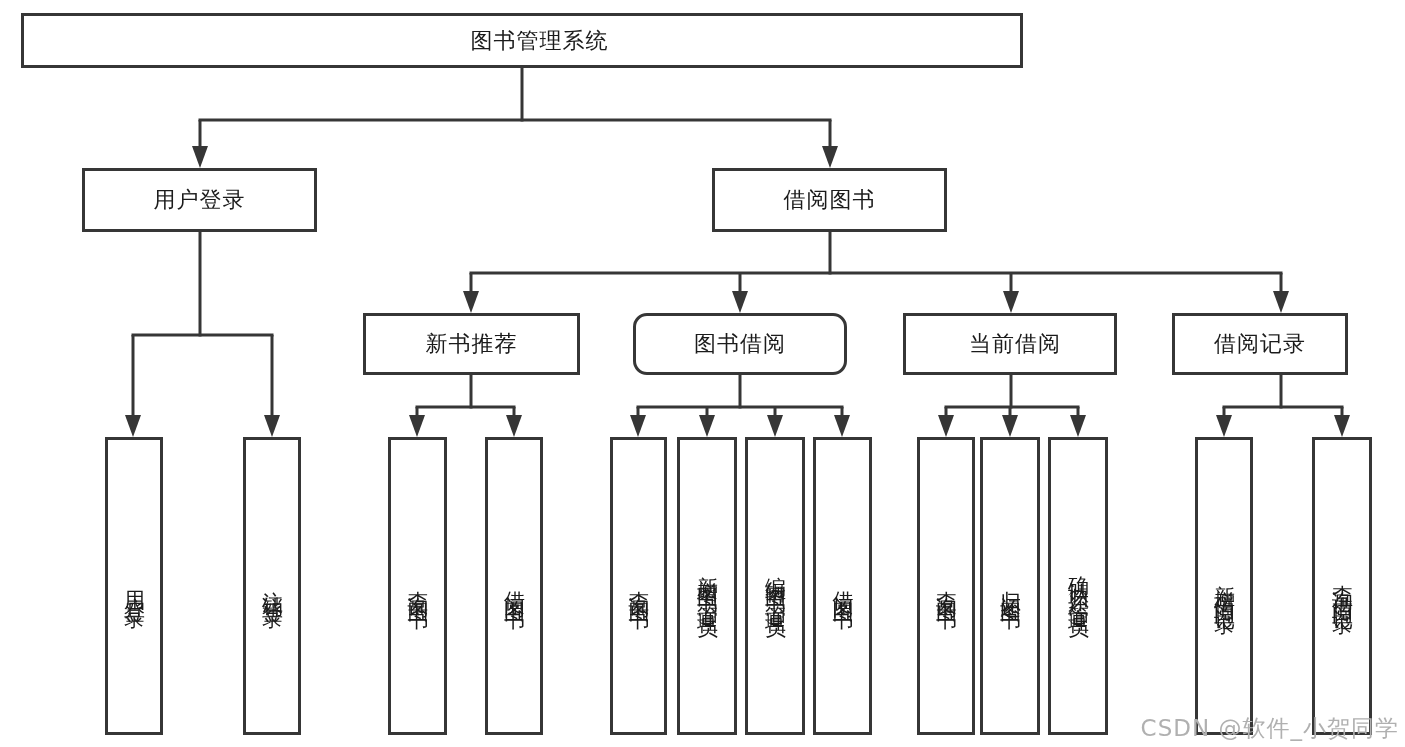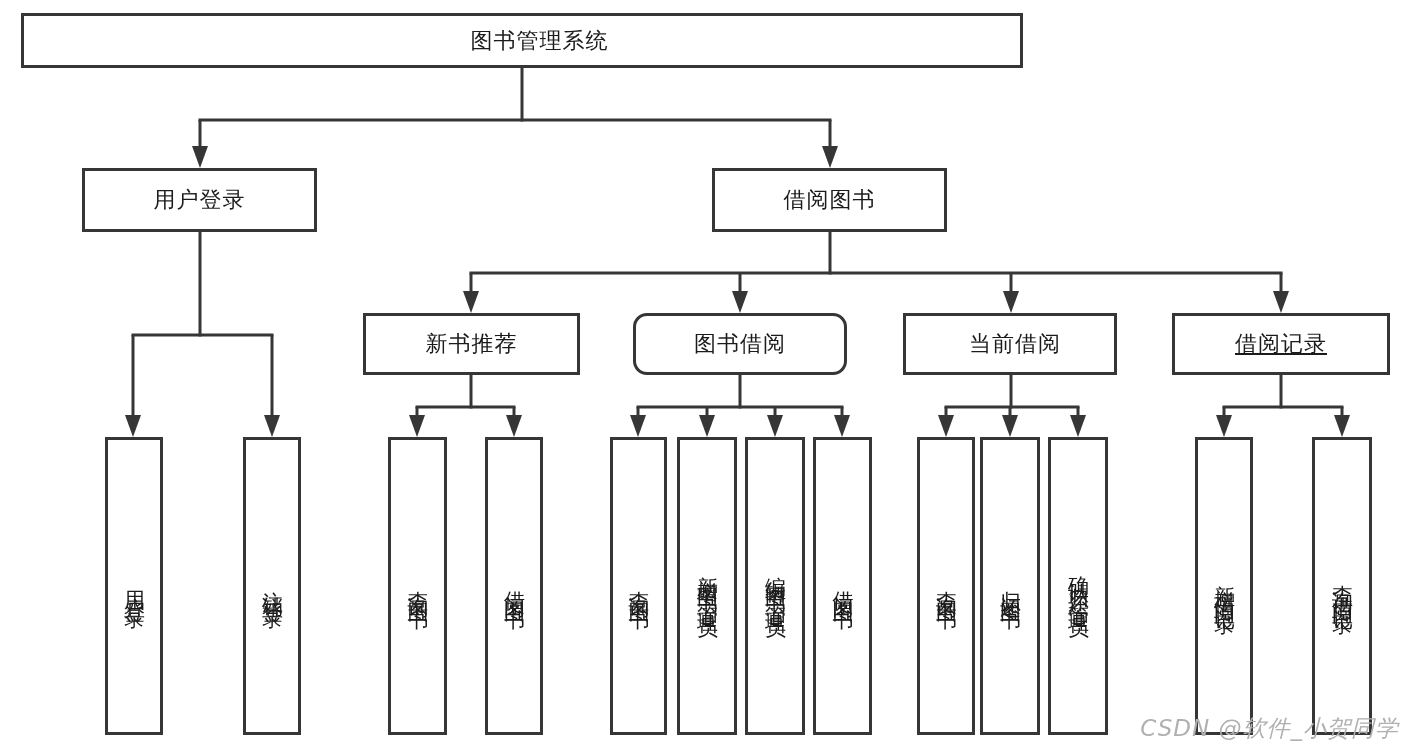--- a/index.html
+++ b/index.html
@@ -46,21 +46,20 @@
     line-height:1;
     white-space:nowrap;
   }
   .watermark{
     position:absolute;
     right:6px;bottom:3px;
     font-size:23px;
     color:#b0b0b0;
     letter-spacing:1px;
     white-space:nowrap;
-    font-style:italic;
   }
 </style>
 </head>
 <body>
 
 <div id="stage">
 
   <svg class="svg-layer" viewBox="0 0 1405 747" xmlns="http://www.w3.org/2000/svg">
 
     <g stroke="#363636" stroke-width="3" fill="none">
@@ -138,21 +137,21 @@
   </svg>
 
   <div class="node root">图书管理系统</div>
 
   <div class="node lvl2" style="left:82px;">用户登录</div>
   <div class="node lvl2" style="left:712px;">借阅图书</div>
 
   <div class="node lvl3" style="left:363px;width:217px;text-align:right;">新书推荐</div>
   <div class="node lvl3" style="left:633px;width:214px;border-radius:14px;">图书借阅</div>
   <div class="node lvl3" style="left:903px;width:214px;padding-left:10px;">当前借阅</div>
-  <div class="node lvl3" style="left:1172px;width:218px;text-decoration:underline;">借阅记录</div>
+  <div class="node lvl3" style="left:1172px;width:176px;">借阅记录</div>
 
   <div class="leaf" style="left:105px;width:58px;">
     <span>用户登录</span>
   </div>
   <div class="leaf" style="left:243px;width:58px;">
     <span>注销登录</span>
   </div>
 
   <div class="leaf" style="left:388px;width:59px;">
     <span>查询图书</span>

